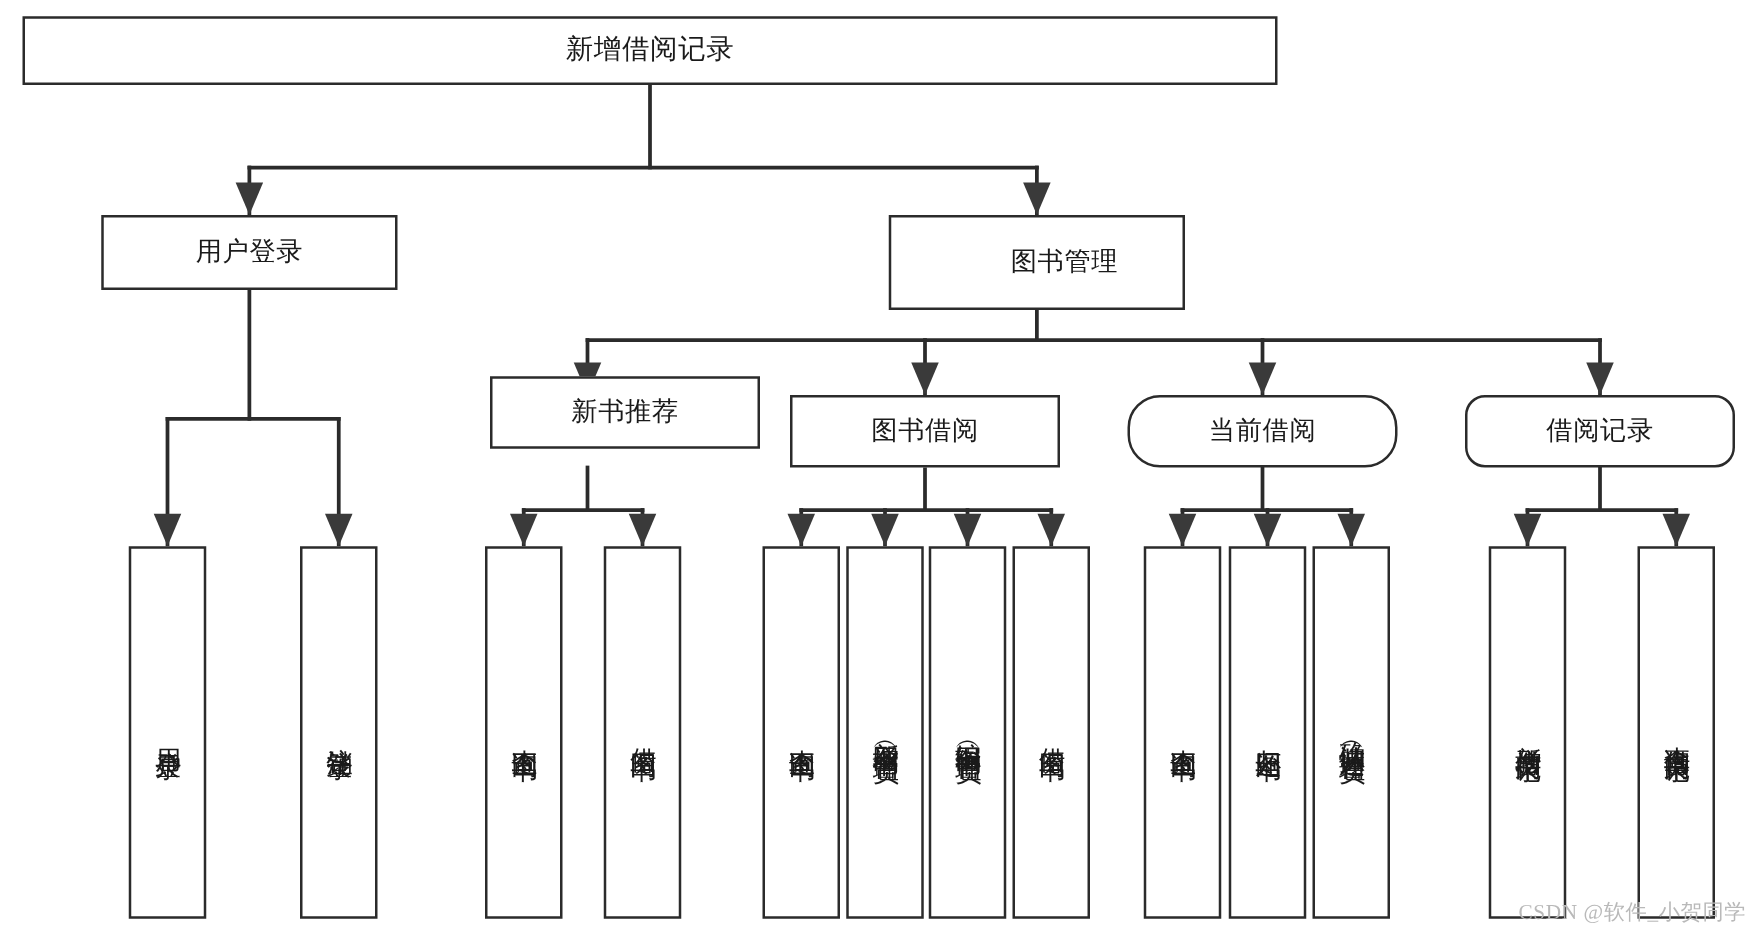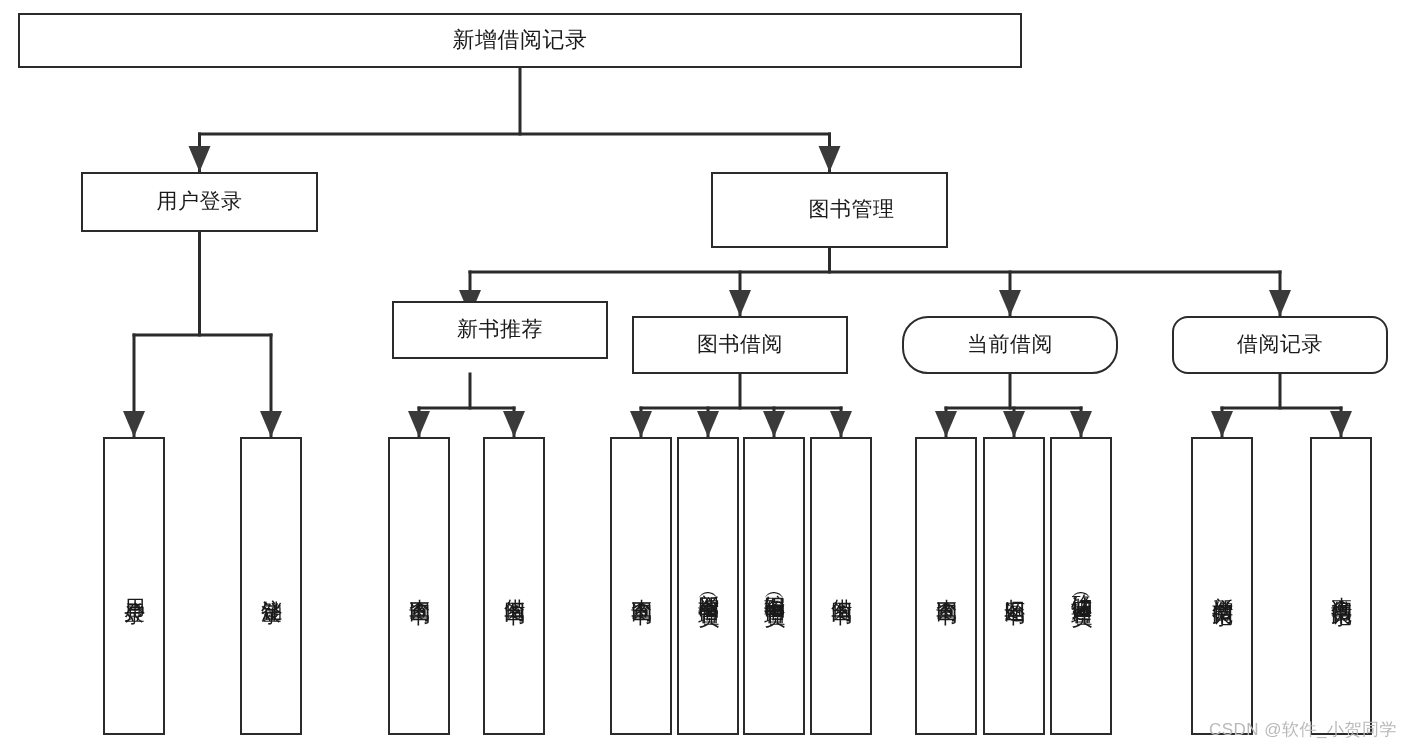--- a/index.html
+++ b/index.html
@@ -66,21 +66,21 @@
   }
   #watermark {
     position: absolute;
     right: 8px;
     bottom: 6px;
     font-size: 17px;
     color: #b9b9b9;
     letter-spacing: 0.5px;
     z-index: 5;
     user-select: none;
-    font-family: Liberation Sans, sans-serif;
+    font-family: Liberation Serif, serif;
   }
 </style>
 </head>
 <body>
 
 <div id="canvas">
 
   <svg id="edges" viewBox="0 0 1405 747" xmlns="http://www.w3.org/2000/svg">
       <line x1="520" y1="68" x2="520" y2="134" stroke="#2b2b2b" stroke-width="3" stroke-linecap="square"></line>
       <line x1="199.5" y1="134" x2="829.5" y2="134" stroke="#2b2b2b" stroke-width="3" stroke-linecap="square"></line>

